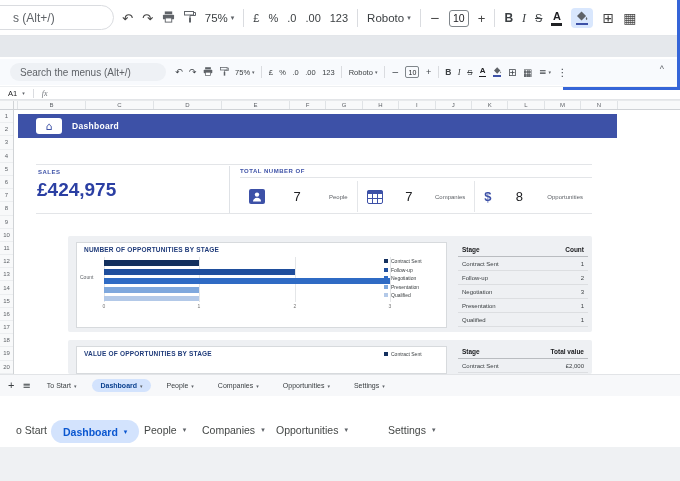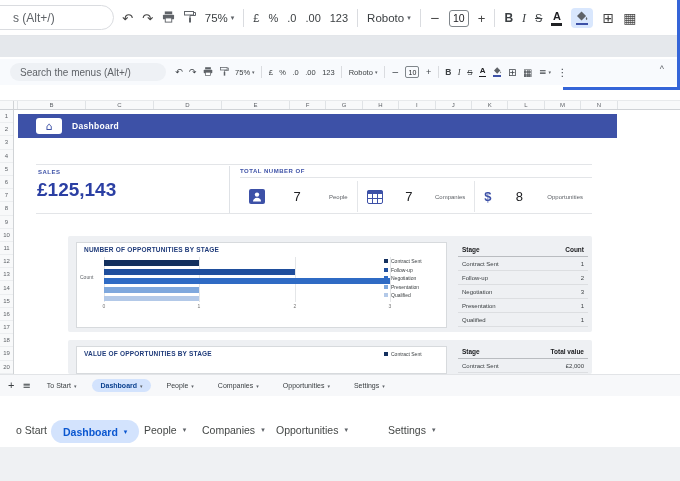--- a/index.html
+++ b/index.html
@@ -240,20 +240,26 @@
       <span class="icon-font" style="font-size:10px">▦</span>
       <span class="flexc" style="gap:2px">
         <span class="icon-font" style="font-size:9px">≡</span>
         <span class="caretB icon-font">▾</span>
       </span>
       <span class="icon-font" style="font-size:10px">⋮</span>
     </div>
   </div>
   <span class="chevB">^</span>
 
+  <div class="fxbar">
+    <span class="cellref">A1</span>
+    <span class="caretB icon-font" style="margin-left:5px">▾</span>
+    <span class="fxdivider"></span>
+    <span class="fxlabel">fx</span>
+  </div>
 
   <div class="colheads">
     <div class="cornercell"></div>
     <div class="colA-sliver"></div>
     <div class="colletters">
         <div>B</div>
         <div>C</div>
         <div>D</div>
         <div>E</div>
         <div>F</div>
@@ -293,21 +299,21 @@
 
   <div class="dashbar">
     <div class="homechip">
       <span class="icon-font">⌂</span>
     </div>
     <span class="dashtitle">Dashboard</span>
   </div>
 
   <div class="metricsband"></div>
   <span class="saleslabel">SALES</span>
-  <span class="salesvalue">£125,143</span>
+  <span class="salesvalue">£424,975</span>
   <div class="vdiv1"></div>
   <span class="totlabel">TOTAL NUMBER OF</span>
   <div class="totline"></div>
   <div class="metriccells">
     <div class="mcell">
       <svg width="16" height="15" viewBox="0 0 16 15">
           <rect width="16" height="15" rx="2" fill="#3d51a7"></rect>
           <circle cx="8" cy="5.6" r="2.2" fill="#fff"></circle>
           <path d="M4 12.5c0-2.4 1.8-3.7 4-3.7s4 1.3 4 3.7z" fill="#fff"></path>
         </svg>

